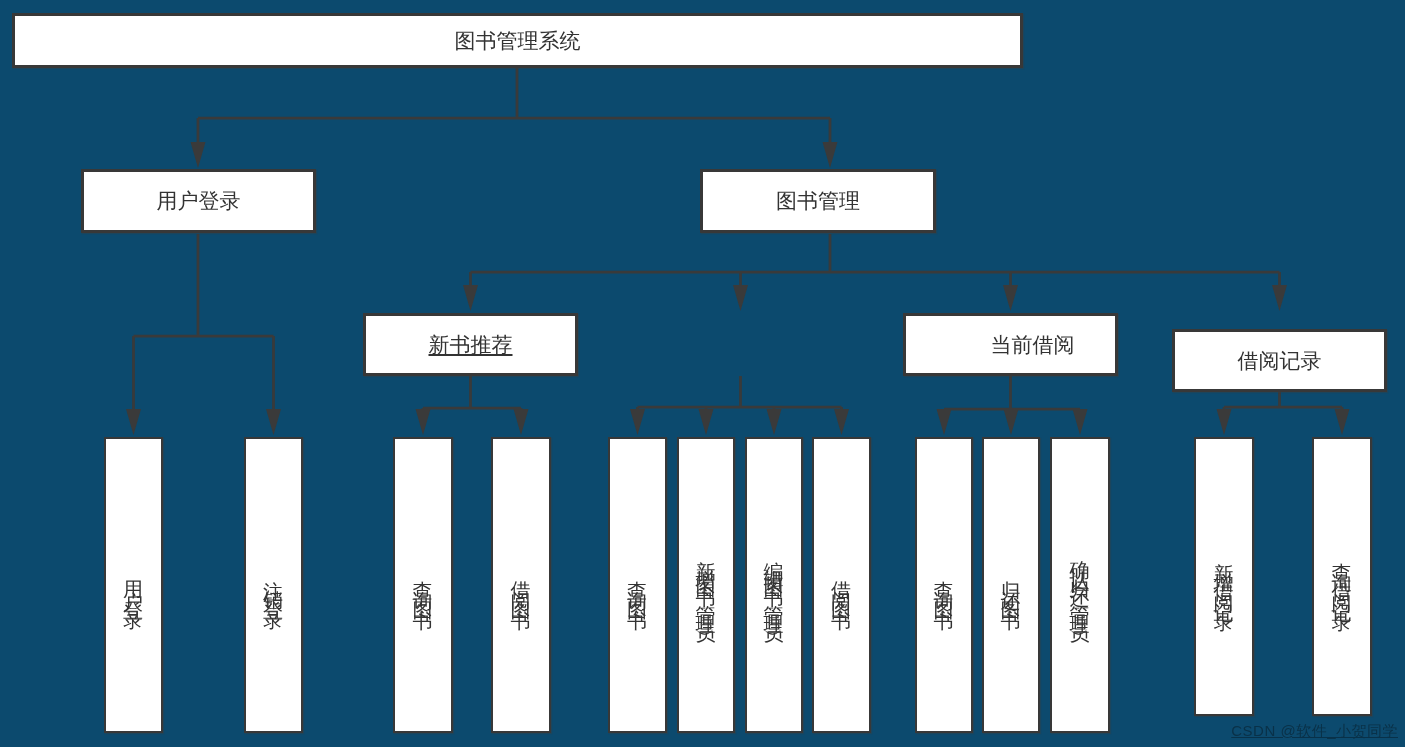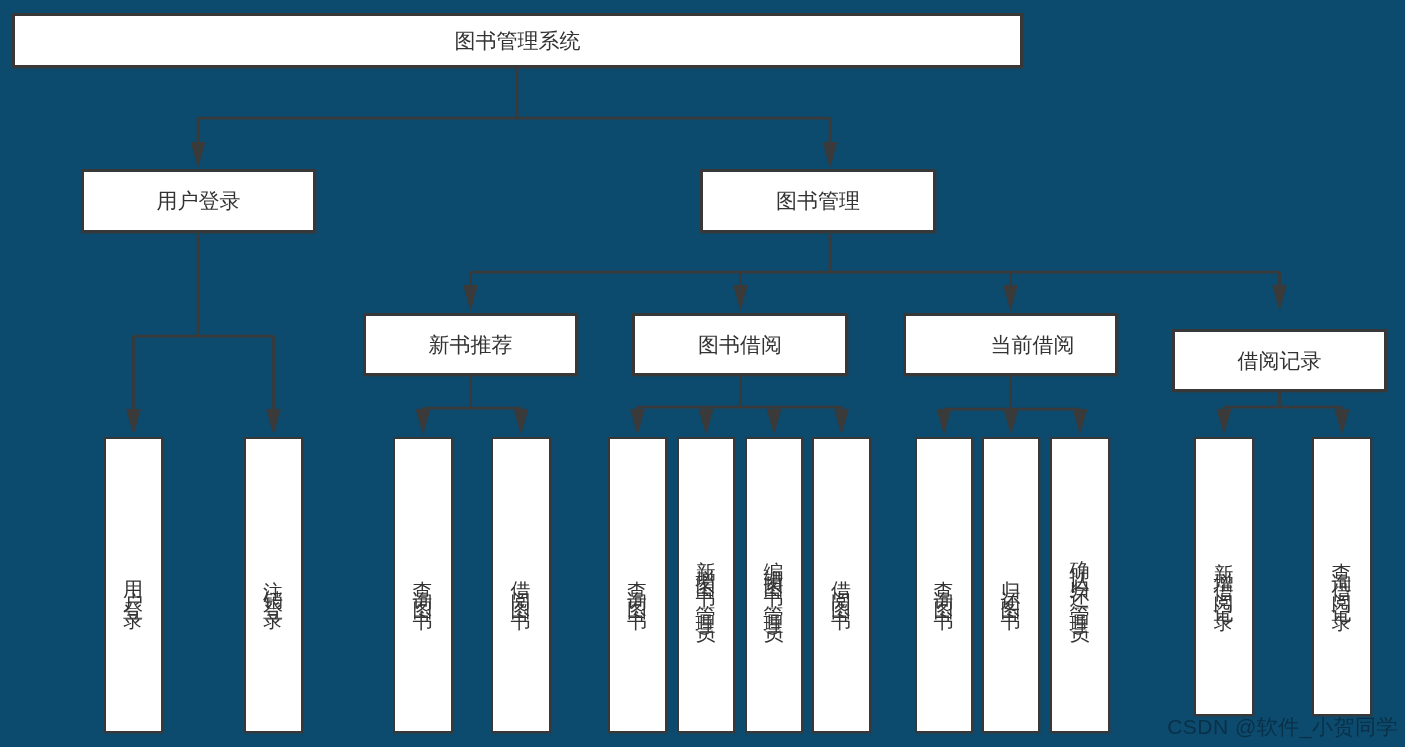--- a/index.html
+++ b/index.html
@@ -43,26 +43,27 @@
     text-orientation: mixed;
     font-size: 20px;
     letter-spacing: 10px;
     line-height: 1;
     color: #333333;
   }
   .watermark {
     position: absolute;
     right: 7px;
     bottom: 6px;
-    font-size: 21px;
+    font-size: 15px;
     color: #a9a9a9;
     letter-spacing: 0.5px;
     z-index: 3;
     mix-blend-mode: multiply;
     white-space: nowrap;
+    text-decoration: underline;
   }
 </style>
 </head>
 <body>
 
 <div class="canvas">
 
   <svg class="connectors" viewBox="0 0 1405 747" xmlns="http://www.w3.org/2000/svg">
     <g stroke="#3a3a3a" stroke-width="2.75" fill="none">
 
@@ -104,22 +105,21 @@
       <path d="M1216.5 409 H1231.5 L1224 435 Z"></path>
       <path d="M1334.5 409 H1349.5 L1342 435 Z"></path>
     </g>
   </svg>
 
   <div class="node" style="left:12px; top:13px; width:1011px; height:55px;">图书管理系统</div>
 
   <div class="node" style="left:81px; top:169px; width:235px; height:64px;">用户登录</div>
   <div class="node" style="left:700px; top:169px; width:236px; height:64px;">图书管理</div>
 
-  <div class="node" style="left:363px; top:313px; width:215px; height:63px;">新书推荐</div>
-  <div class="node" style="left:632px; top:313px; width:216px; height:63px;">图书借阅</div>
+  <div class="node" style="left:363px; top:313px; width:215px; height:63px;text-decoration:underline;">新书推荐</div>
   <div class="node" style="left:903px; top:313px; width:215px; height:63px;padding-left:44px;">当前借阅</div>
   <div class="node" style="left:1172px; top:329px; width:215px; height:63px;">借阅记录</div>
 
   <div class="node leaf" style="left:104px; top:437px; width:59px; height:296px;">
     <span>用户登录</span>
   </div>
   <div class="node leaf" style="left:244px; top:437px; width:59px; height:296px;">
     <span>注销登录</span>
   </div>
 

